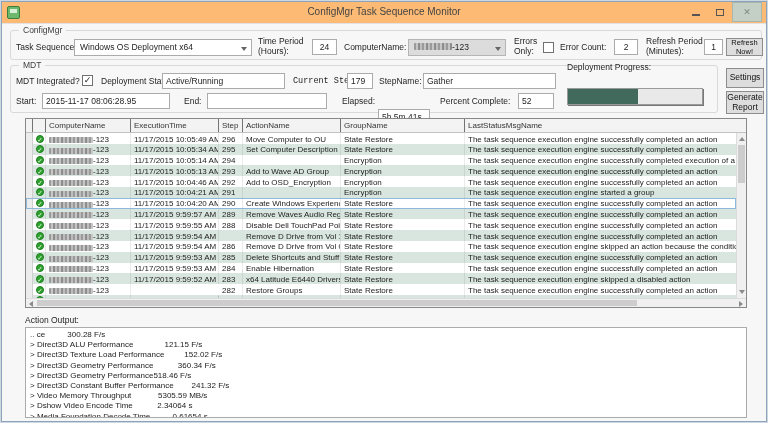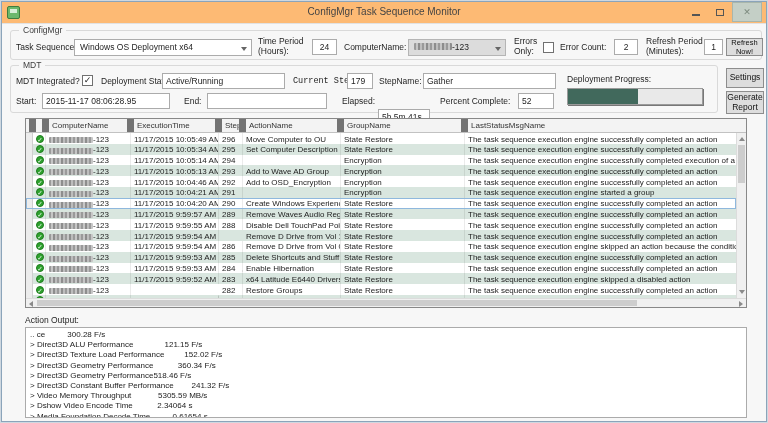--- a/index.html
+++ b/index.html
@@ -40,21 +40,21 @@
             filter:blur(0.4px); }
   
   .progress-track { position:absolute; background:#e9e9e9; border:1px solid #9a9a9a;
                     box-shadow:1px 1px 0 #777; }
   .progress-fill { height:100%; background:#41695c; }
   
   .grid { position:absolute; left:23px; top:116px; width:722px; height:190px; background:#fff;
           border:1px solid #888; display:flex; flex-direction:column; overflow:hidden; }
   .grid-header { display:flex; height:14px; background:#f3f3f3; border-bottom:1px solid #c2c2c2;
                  font-size:8px; color:#333; flex:0 0 auto; }
-  .gh-cell { padding:2px 0 0 3px; border-right:7px solid #737373; white-space:nowrap; overflow:hidden; }
+  .gh-cell { padding:2px 0 0 3px; border-right:1px solid #737373; white-space:nowrap; overflow:hidden; }
   .grid-main { flex:1 1 auto; display:flex; overflow:hidden; }
   .grid-rows { flex:1 1 auto; overflow:hidden; }
   .grow { display:flex; height:10.8px; font-size:8px; color:#1c1c1c; white-space:nowrap; background:#fff; }
   .grow.alt { background:#d9e6df; }
   .grow.selected { outline:1px solid #8fb8dd; outline-offset:-1px; }
   .gcell { padding:1.5px 0 0 3px; border-right:1px solid rgba(0,0,0,0.08); overflow:hidden; }
   .rowhdr { background:#ececec; border-right:1px solid #cfcfcf; }
   .chk { display:inline-block; width:8px; height:8px; border-radius:50%; background:#2fa32f;
          border:1px solid #1e7c1e; color:#fff; font-size:6.5px; line-height:7.5px; text-align:center;
          vertical-align:top; }
@@ -133,21 +133,21 @@
     <span class="legend">MDT</span>
   </div>
   <div class="lbl" style="left:14px; top:74px;">MDT Integrated?</div>
   <div class="cb" style="left:80px; top:73px;">✓</div>
   <div class="lbl" style="left:99px; top:74px;">Deployment Status:</div>
   <div class="tbox" style="left:160px; top:71px; width:123px;">Active/Running</div>
   <div class="lbl" style="left:291px; top:74px;font-family:Liberation Mono, monospace;">Current Step:</div>
   <div class="tbox" style="left:345px; top:71px; width:26px;">179</div>
   <div class="lbl" style="left:377px; top:74px;">StepName:</div>
   <div class="tbox" style="left:421px; top:71px; width:133px;">Gather</div>
-  <div class="lbl" style="left:565px; top:72px;">Deployment Progress:</div>
+  <div class="lbl" style="left:565px; top:60px;">Deployment Progress:</div>
   <div class="progress-track" style="left:565px; top:86px; width:136px; height:17px;">
     <div class="progress-fill" style="width: 52%; background: rgb(65, 105, 92);"></div>
   </div>
   <div class="lbl" style="left:14px; top:94px;">Start:</div>
   <div class="tbox" style="left:40px; top:91px; width:128px;">2015-11-17 08:06:28.95</div>
   <div class="lbl" style="left:182px; top:94px;">End:</div>
   <div class="tbox" style="left:205px; top:91px; width:120px;"></div>
   <div class="lbl" style="left:340px; top:94px;">Elapsed:</div>
   <div class="tbox" style="left:376px; top:107px; width:52px;">5h 5m 41s</div>
   <div class="lbl" style="left:438px; top:94px;">Percent Complete:</div>

